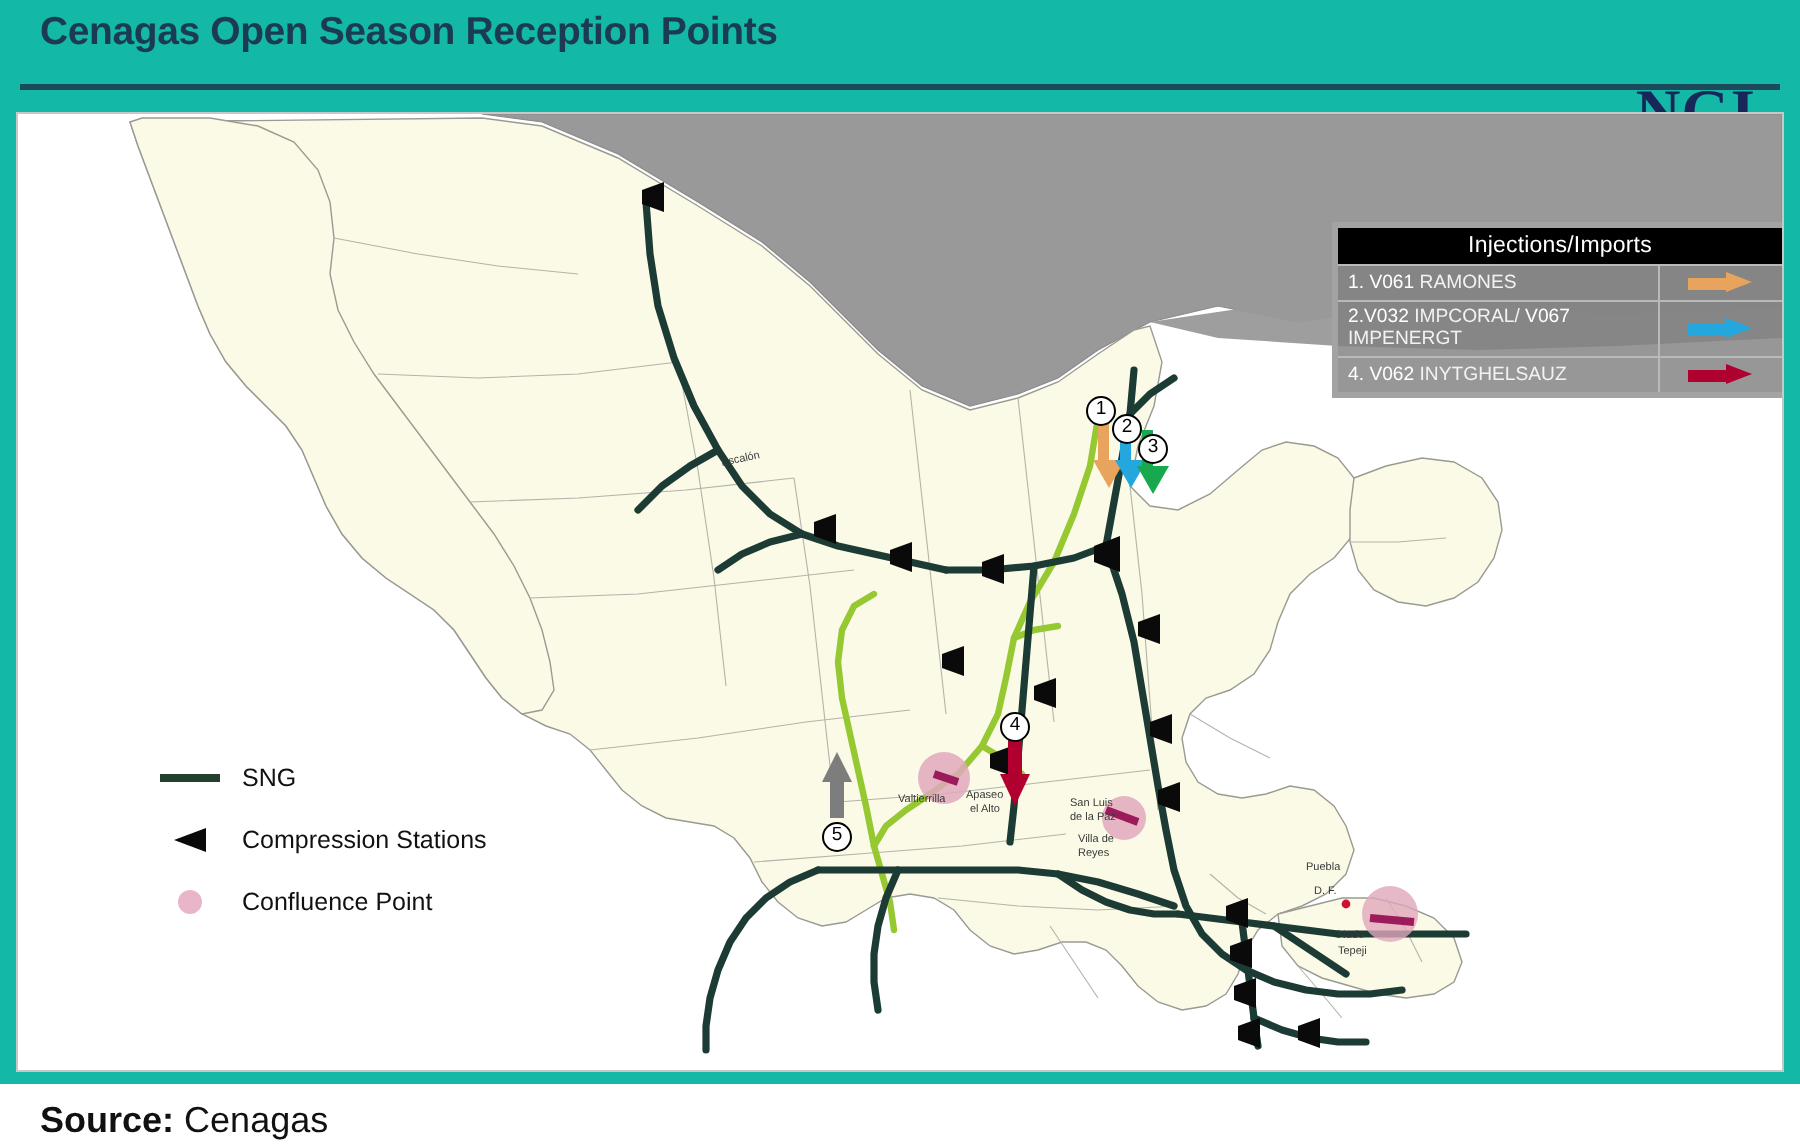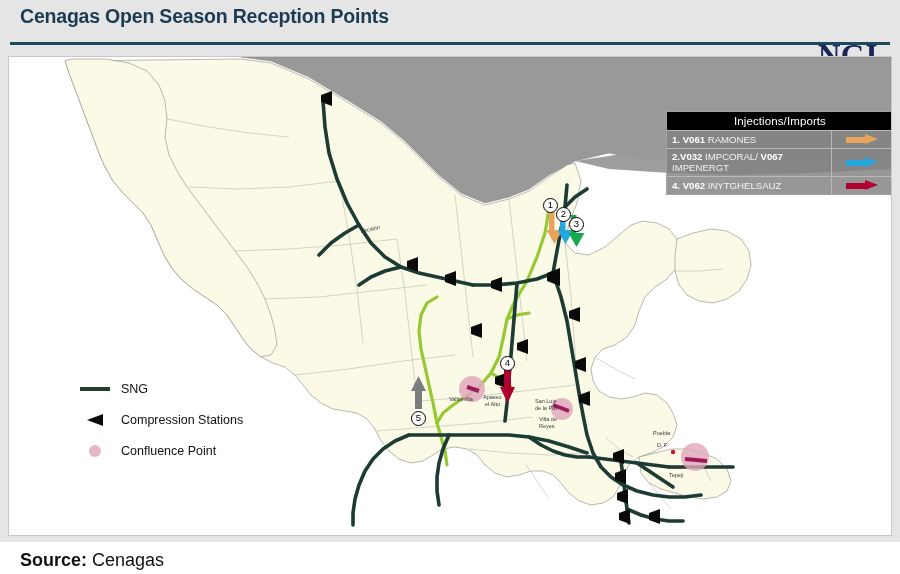--- a/index.html
+++ b/index.html
@@ -4,21 +4,21 @@
 <title>Cenagas Open Season Reception Points</title>
 <style>
   * { box-sizing: border-box; }
   html, body {
     margin: 0; padding: 0;
     width: 900px; height: 574px;
     background: #ffffff;
     font-family: "Liberation Sans", sans-serif;
     overflow: hidden;
   }
-  #page { position: relative; width: 900px; height: 542px; background: #e5e5e5; }
+  #page { position: relative; width: 900px; height: 542px; background: #14b8a6; }
 
   
   #header { position: absolute; left: 0; top: 0; width: 900px; height: 46px; }
   #page-title {
     position: absolute; left: 20px; top: 5px;
     font-size: 19.5px; font-weight: bold; letter-spacing: -0.2px;
     color: #1b3b52; white-space: nowrap;
   }
   #ngi-logo {
     position: absolute; right: 22px; top: 2px;
@@ -64,39 +64,39 @@
     border-top: 6px solid transparent;
     border-bottom: 6px solid transparent;
     border-right: 16px solid #0a0a0a;
   }
   .swatch-dot { width: 12px; height: 12px; border-radius: 50%; background: #e8b6c8; }
 
   
   #inj-table {
     position: absolute; left: 657px; top: 54px;
     width: 228px; z-index: 25;
-    border: 1px solid #a3a3a3;
+    border: 3px solid #a3a3a3;
     font-family: "Liberation Sans", sans-serif;
   }
   #inj-title {
     background: #000; color: #fff;
     font-size: 11.5px; text-align: center;
     padding: 3px 0 3px 0; letter-spacing: 0.1px;
   }
   .inj-row {
     display: flex; align-items: center;
     background: rgba(128,128,128,0.82);
     border-top: 1px solid #b9b9b9;
     min-height: 18px;
   }
   .inj-text {
     flex: 1 1 auto; padding: 2px 4px 2px 5px;
     font-size: 9.6px; line-height: 11.4px; color: #f2f2f2;
   }
-  .inj-text b { color: #ffffff; font-weight: bold; text-align: right; }
+  .inj-text b { color: #ffffff; font-weight: normal; text-align: right; }
   .inj-arrow-cell {
     flex: 0 0 62px; border-left: 1px solid #b9b9b9;
     display: flex; align-items: center; justify-content: center;
     align-self: stretch; padding: 3px 0;
   }
   .arrow {
     position: relative; width: 34px; height: 11px;
     display: block;
   }
   .arrow .shaft { position: absolute; left: 0; top: 3px; width: 20px; height: 6px; }

